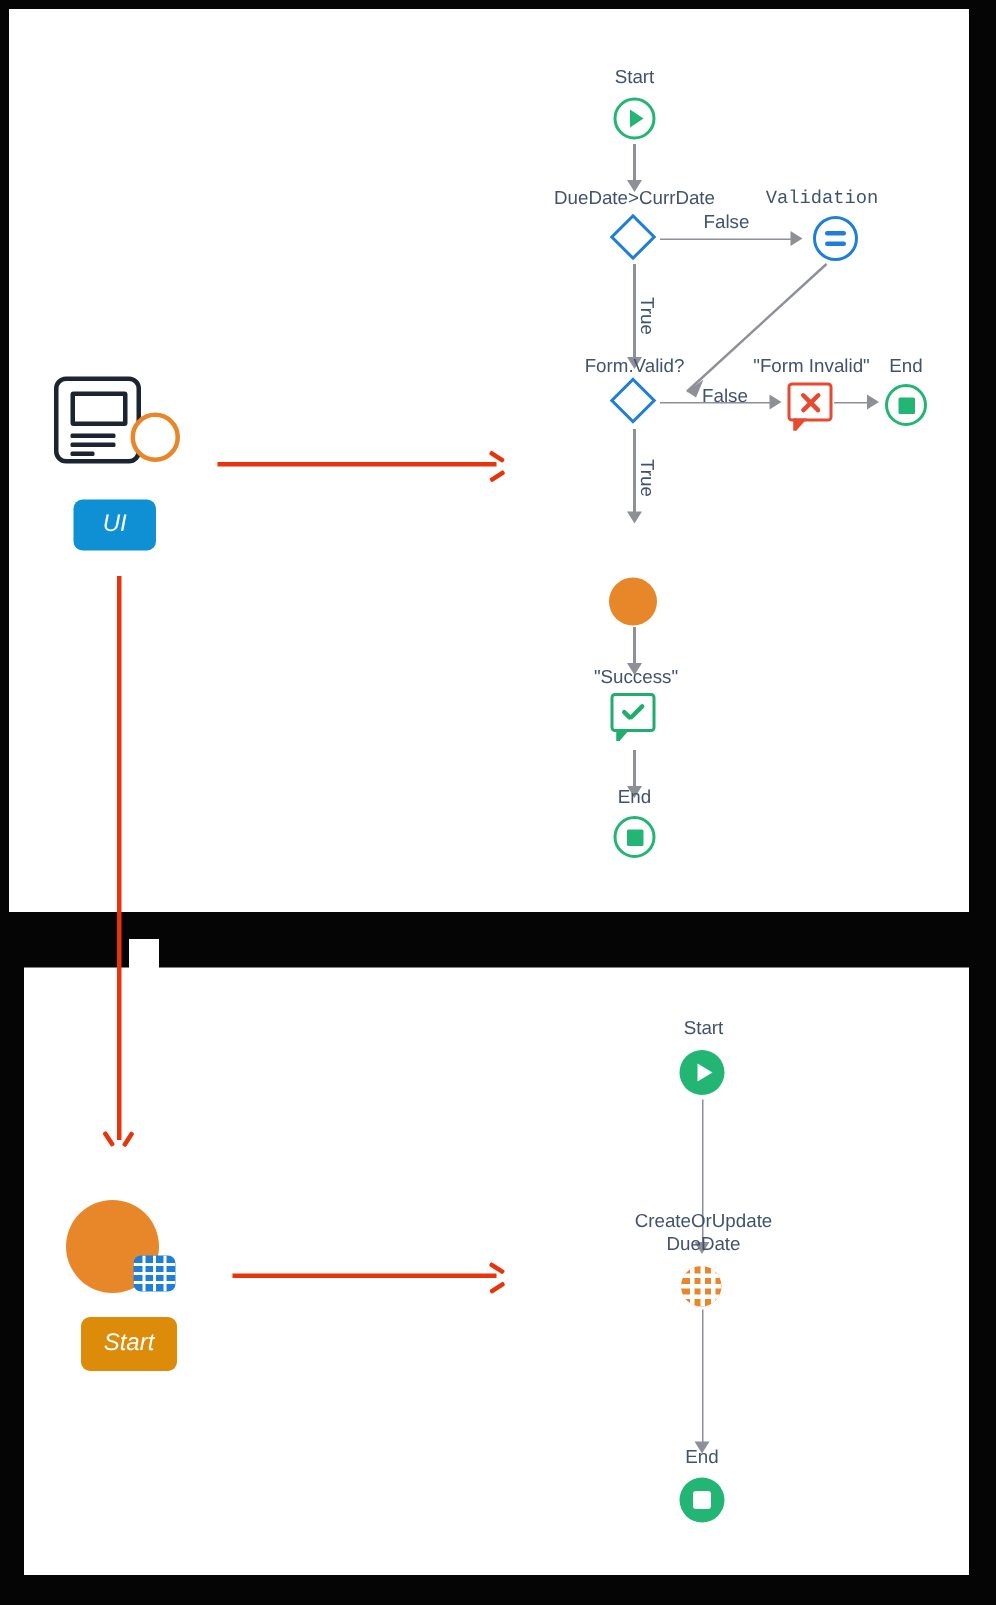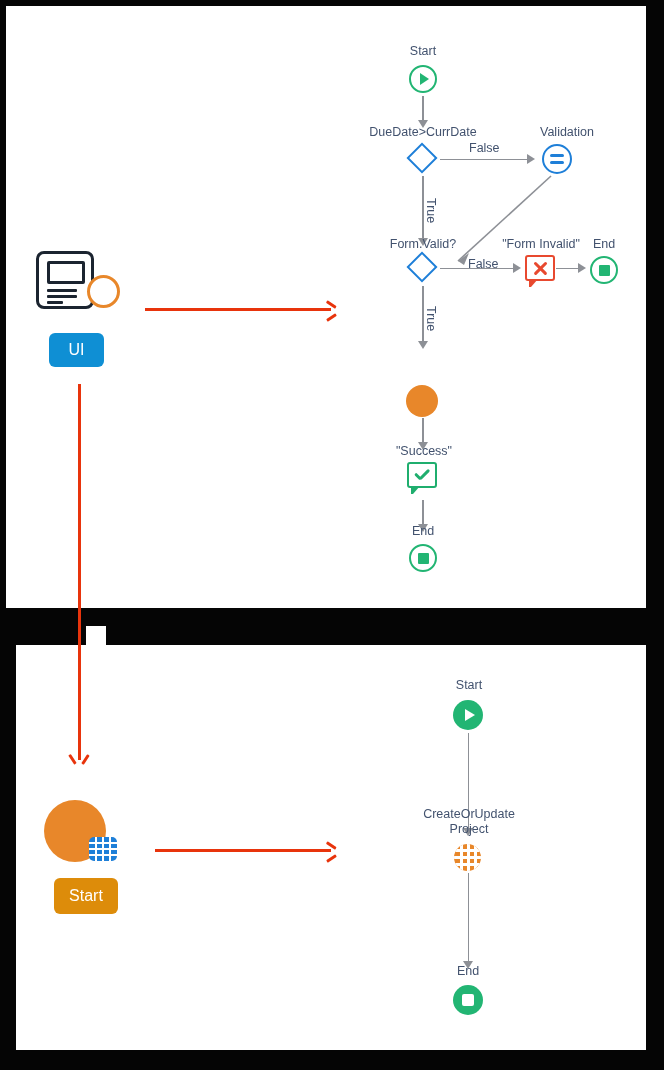--- a/index.html
+++ b/index.html
@@ -197,21 +197,21 @@
     border: 3.2px solid #e8872a;
     background: #ffffff;
   }
 
   
   .badge {
     position: absolute;
     color: #ffffff;
     font-size: 16px;
     border-radius: 6px;
-    display: flex; align-items: center; justify-content: center;
+    display: flex; align-items: center; justify-content: center; font-style: italic;
   }
 
   
   .conn { position: absolute; background: #8d9096; }
   .conn.v { width: 1.6px; }
   .conn.h { height: 1.6px; }
   .arrowhead-d {
     position: absolute; width: 0; height: 0;
     border-left: 5.5px solid transparent;
     border-right: 5.5px solid transparent;
@@ -274,21 +274,21 @@
 
     <div class="lbl" style="left:357px; top:119px; width:120px;">DueDate&gt;CurrDate</div>
     <div class="ico" style="left:405px; top:141px;">
       <div class="diamond"></div>
     </div>
 
     <div class="conn h" style="left:434px; top:152.5px; width:90px;"></div>
     <div class="arrowhead-r" style="left:521px; top:147.5px;"></div>
     <div class="edge-lbl" style="left:463px; top:135px;">False</div>
 
-    <div class="lbl" style="left:516px; top:119px; width:90px;">Validation</div>
+    <div class="lbl" style="left:497px; top:119px; width:90px;font-family:Liberation Mono, monospace;">Validation</div>
     <div class="ico" style="left:536px; top:138px;">
       <div class="eq-circle">
           <i></i>
           <i></i>
         </div>
     </div>
 
     <svg style="position:absolute; left:400px; top:160px; width:160px; height:110px; overflow:visible;">
       <line x1="145" y1="10" x2="52" y2="95" stroke="#8d9096" stroke-width="1.6"></line>
       <polygon points="52,95 63,87 58,99" fill="#8d9096"></polygon>
@@ -384,21 +384,21 @@
     <div class="ico" style="left:437px; top:55px;">
       <div class="start-solid">
           <div class="tri"></div>
         </div>
     </div>
 
     <div class="conn v" style="left:451.5px; top:88px; height:100px;"></div>
     <div class="arrowhead-d" style="left:446.8px; top:183px;"></div>
 
     <div class="lbl wrap" style="left:388px; top:162px; width:130px;">CreateOrUpdate
-Project</div>
+DueDate</div>
     <div class="ico" style="left:438px; top:199px;">
       <div class="grid-disc">
         <i class="h" style="top:5px;"></i>
           <i class="h" style="top:12px;"></i>
           <i class="h" style="top:19px;"></i>
         <i class="v" style="left:6px;"></i>
           <i class="v" style="left:13px;"></i>
           <i class="v" style="left:20px;"></i>
       </div>
     </div>

